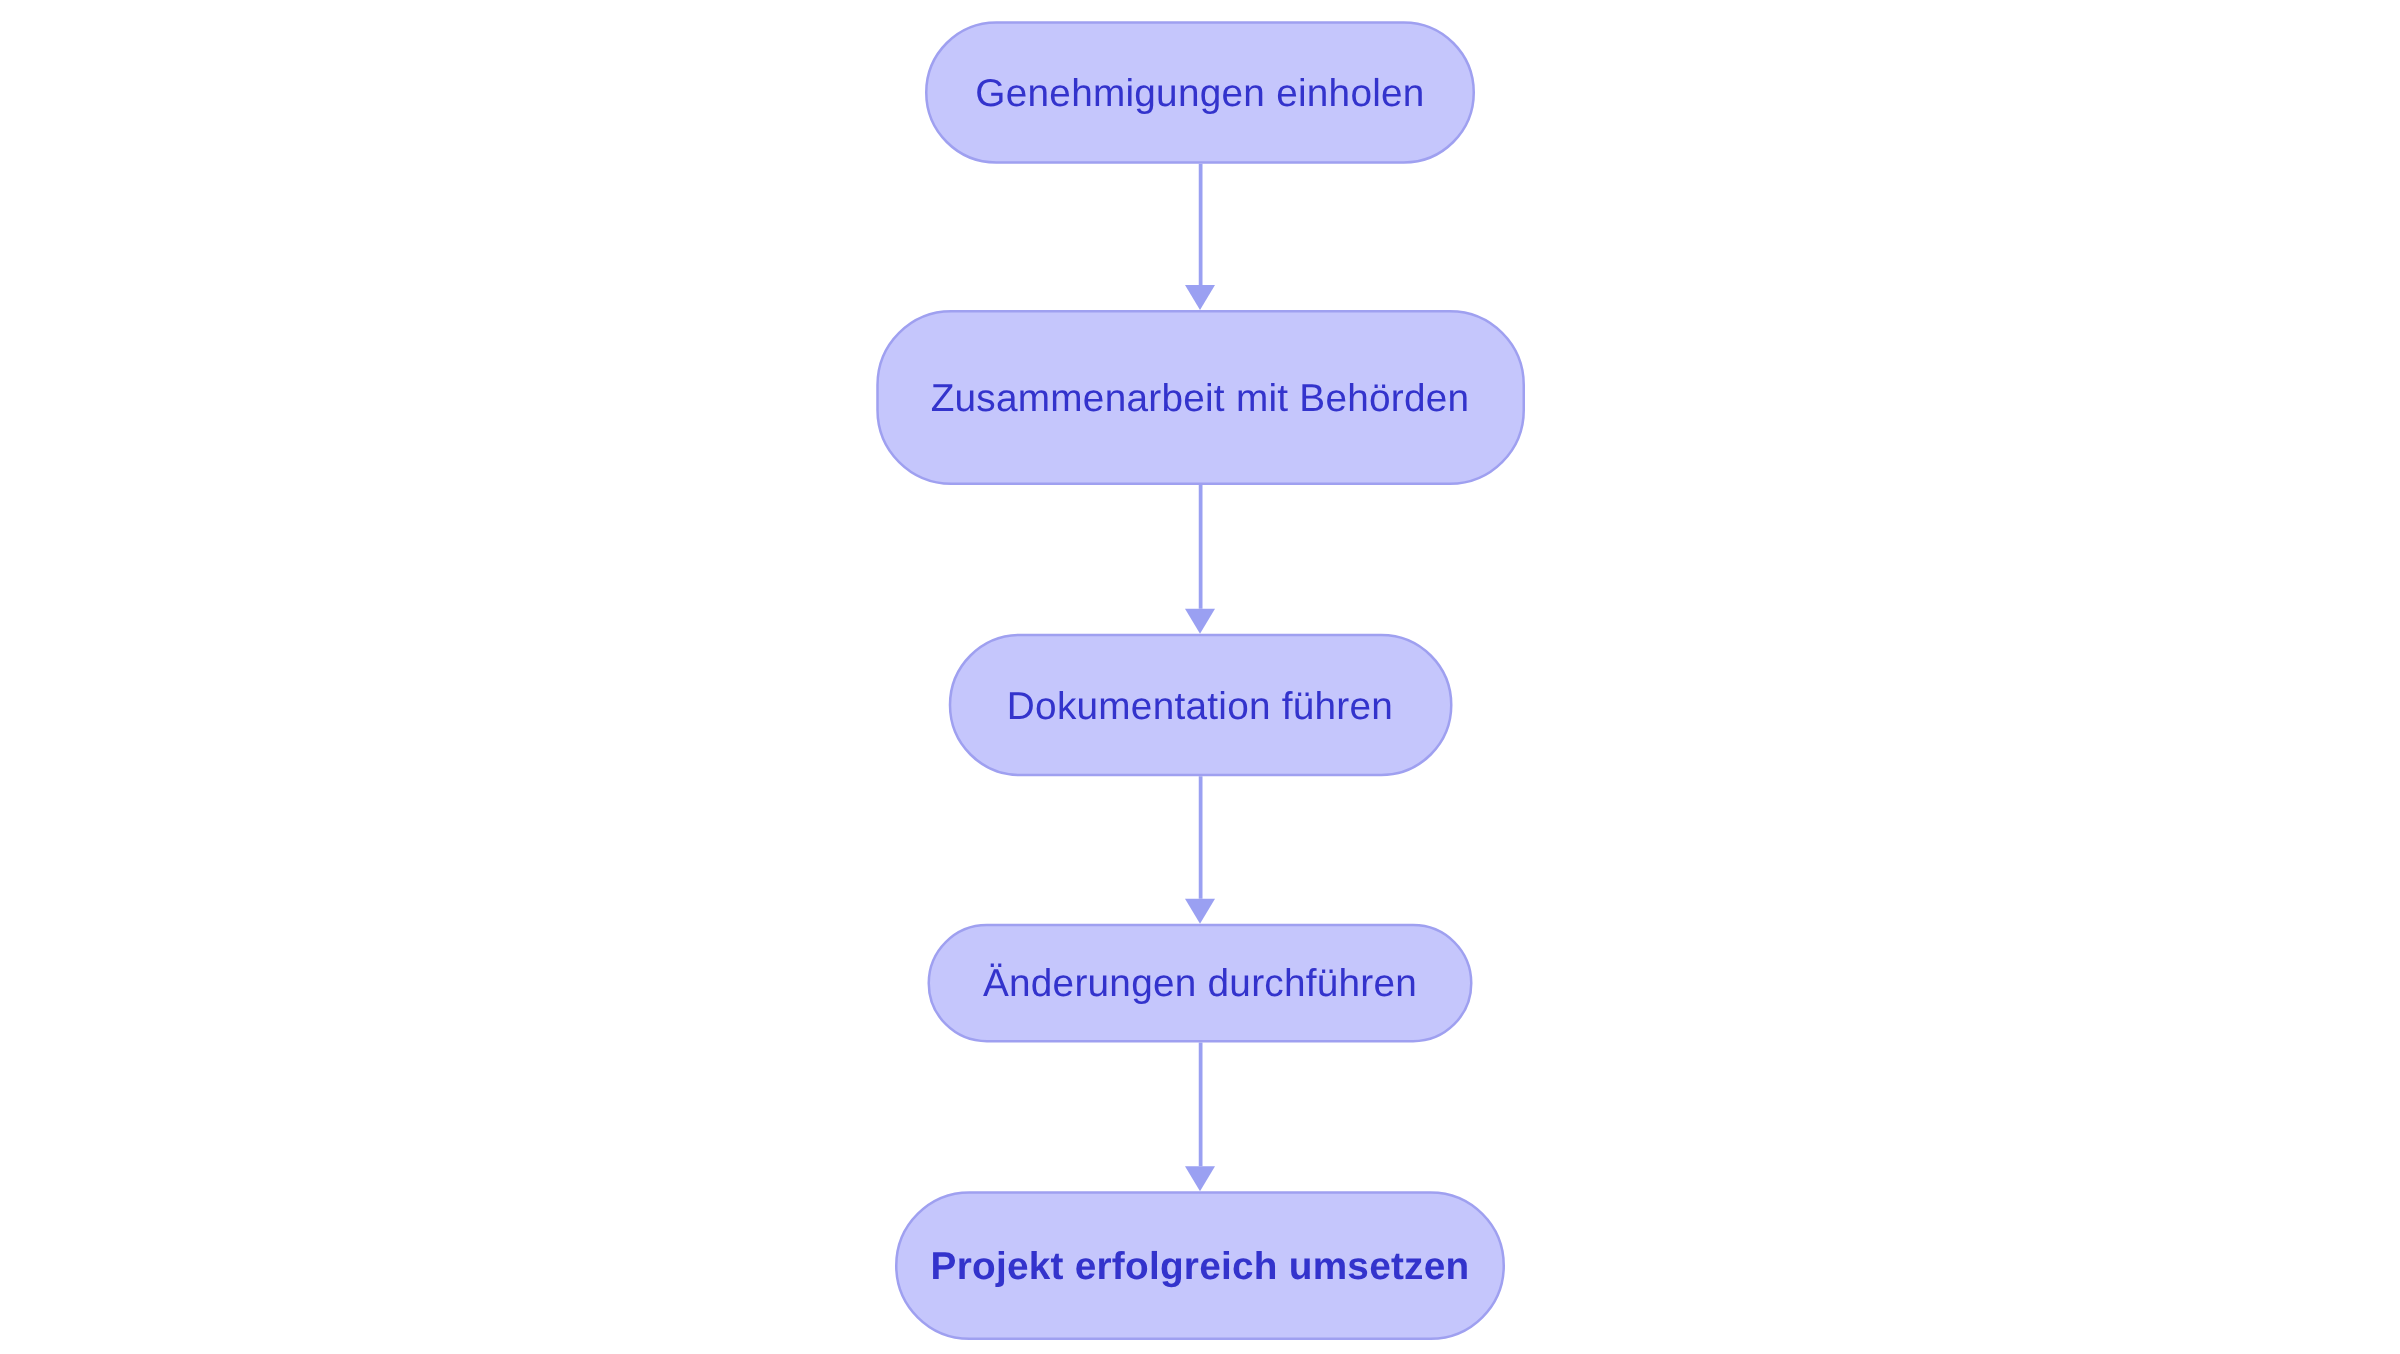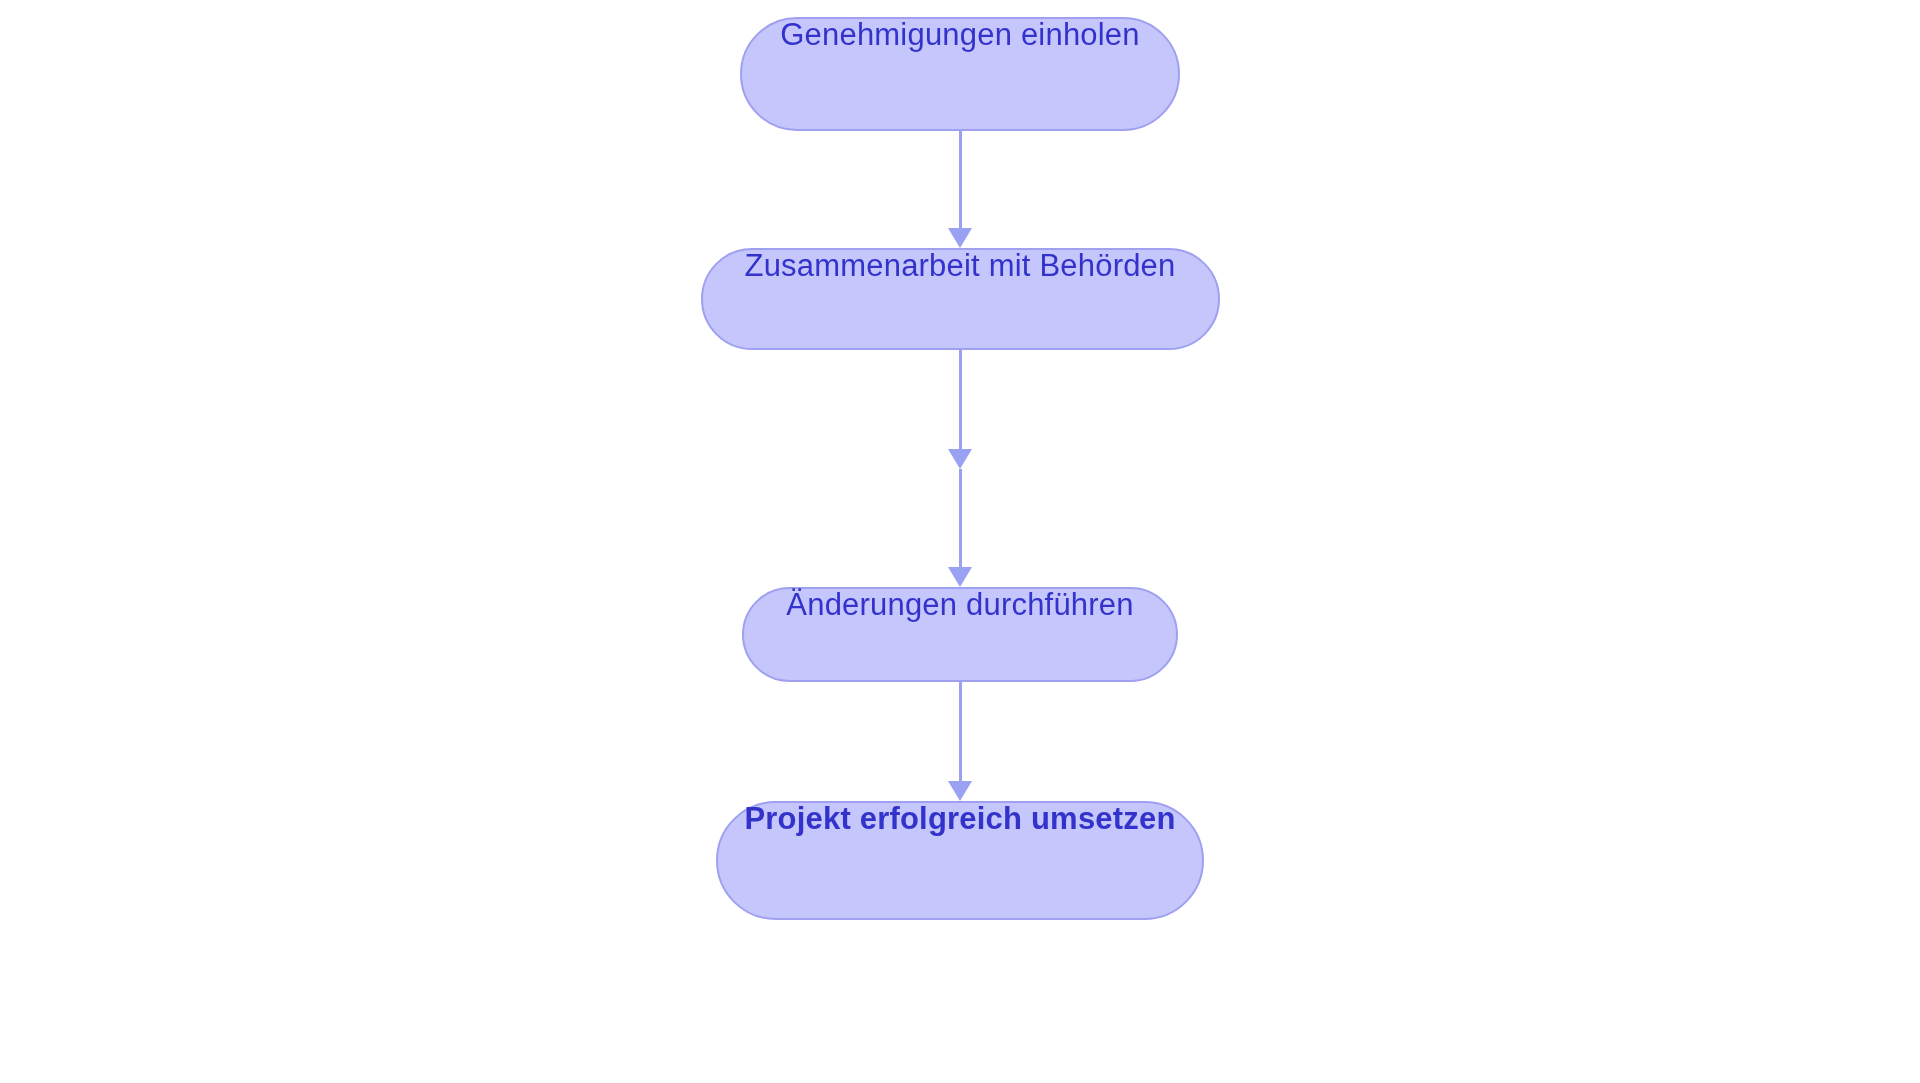--- a/index.html
+++ b/index.html
@@ -29,21 +29,21 @@
     width: 1920px;
     height: 1083px;
     display: flex;
     flex-direction: column;
     align-items: center;
   }
 
   .node {
     box-sizing: border-box;
     display: flex;
-    align-items: flex-start;
+    align-items: center;
     justify-content: center;
     background: #c5c6fc;
     border: 2px solid #9fa0f0;
     border-radius: 60px;
     color: #3333cc;
     font-size: 31px;
     font-weight: 400;
     letter-spacing: 0.2px;
     white-space: nowrap;
     line-height: 1;
@@ -73,21 +73,21 @@
     width: 0;
     height: 0;
     border-left: 12px solid transparent;
     border-right: 12px solid transparent;
     border-top: 20px solid #9aa0f2;
     flex: 0 0 auto;
   }
 
   
   .n0 { width: 440px; height: 114px; }
-  .n1 { width: 519px; height: 102px; }
+  .n1 { width: 519px; height: 140px; }
   .n2 { width: 403px; height: 114px; }
   .n3 { width: 436px; height: 95px; }
   .n4 { width: 488px; height: 119px; font-weight: bold; }
 
   .gap0 { height: 117px; }
   .gap1 { height: 119px; }
   .gap2 { height: 118px; }
   .gap3 { height: 119px; }
 
   .top-spacer { height: 17px; flex: 0 0 auto; }
@@ -111,20 +111,23 @@
 
     <div class="node n1">
       <span class="node-label">Zusammenarbeit mit Behörden</span>
     </div>
 
     <div class="connector gap1">
       <div class="connector-line"></div>
       <div class="connector-head"></div>
     </div>
 
+    <div class="node n2">
+      <span class="node-label">Dokumentation führen</span>
+    </div>
 
     <div class="connector gap2">
       <div class="connector-line"></div>
       <div class="connector-head"></div>
     </div>
 
     <div class="node n3">
       <span class="node-label">Änderungen durchführen</span>
     </div>
 

